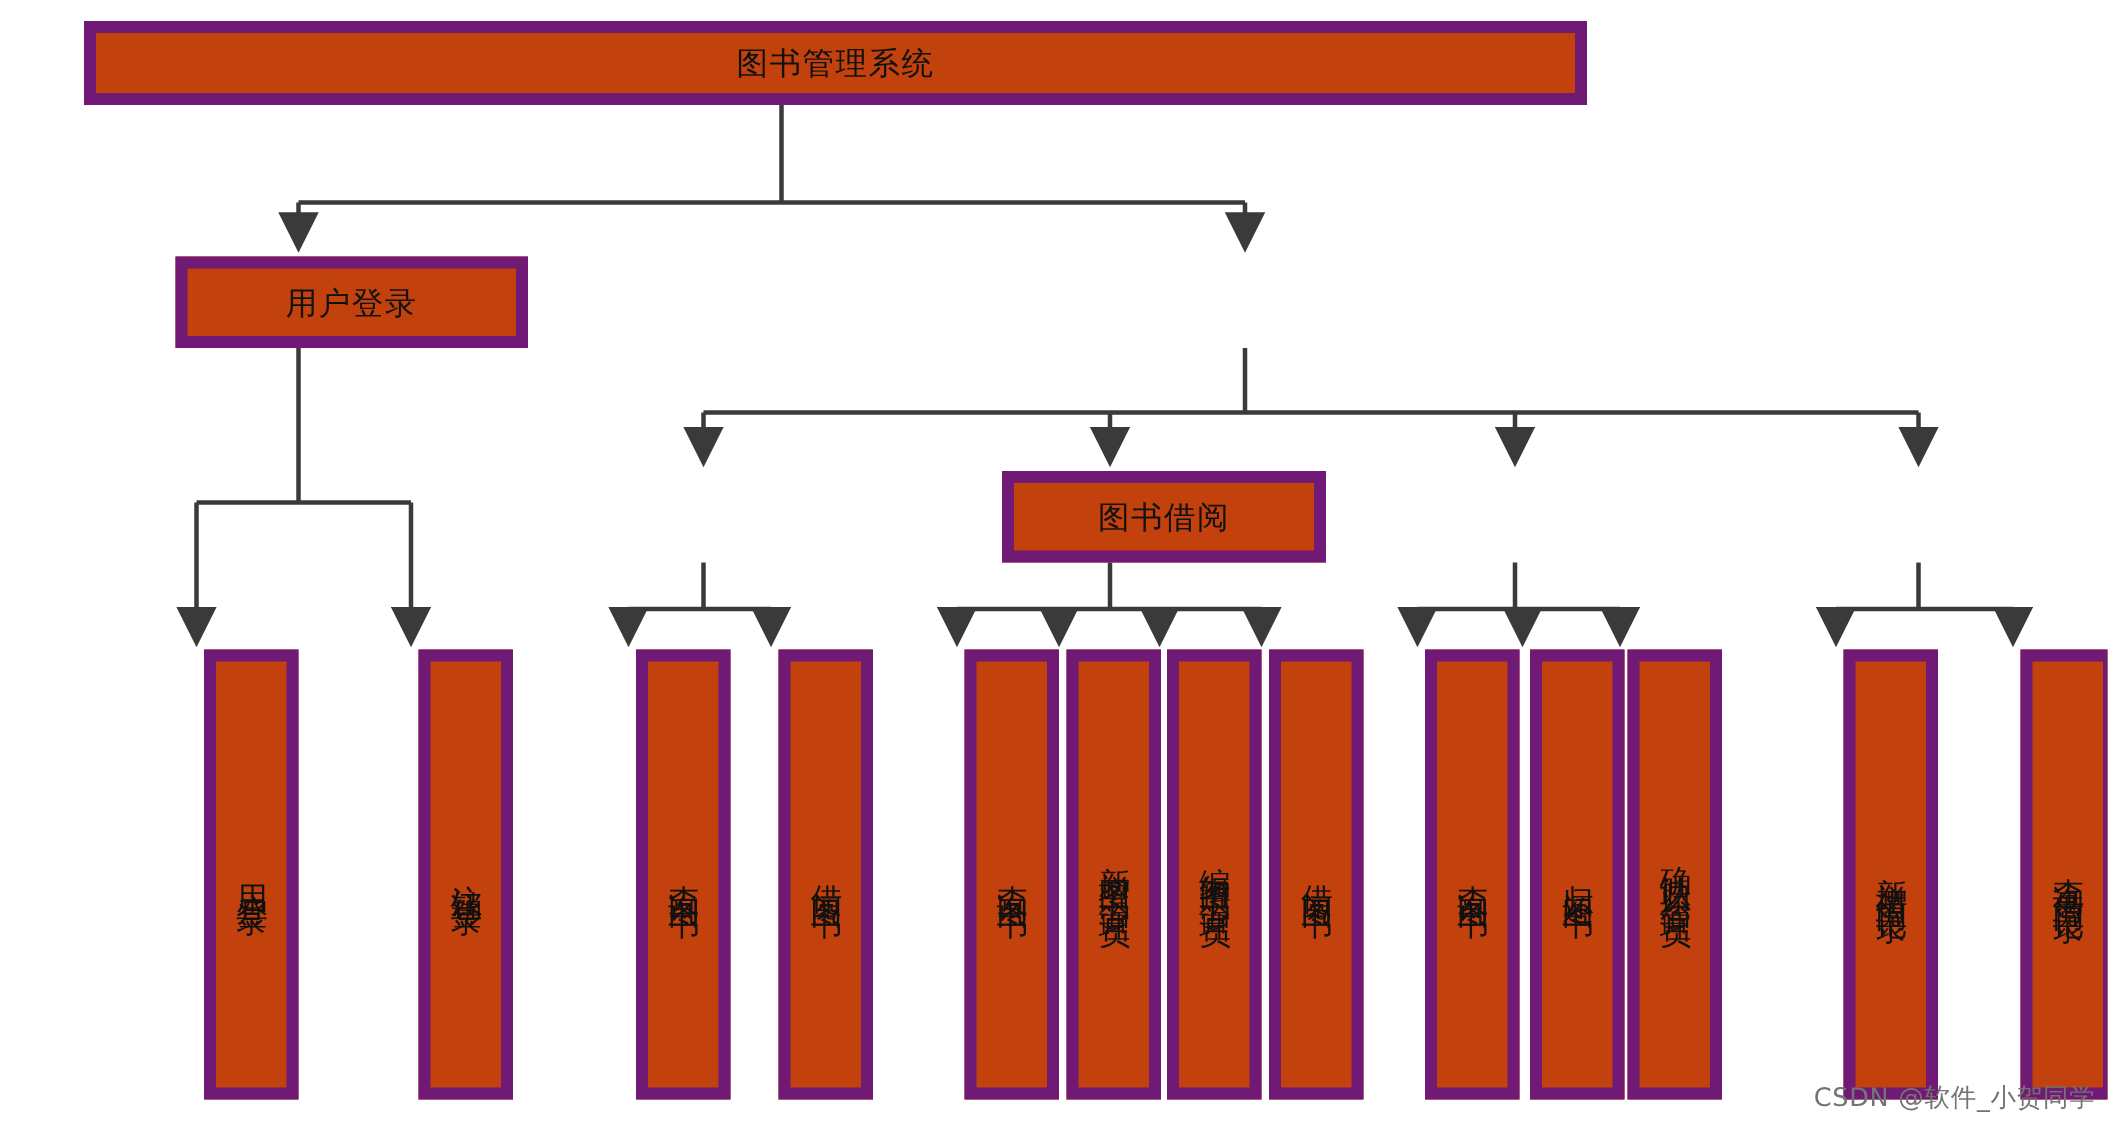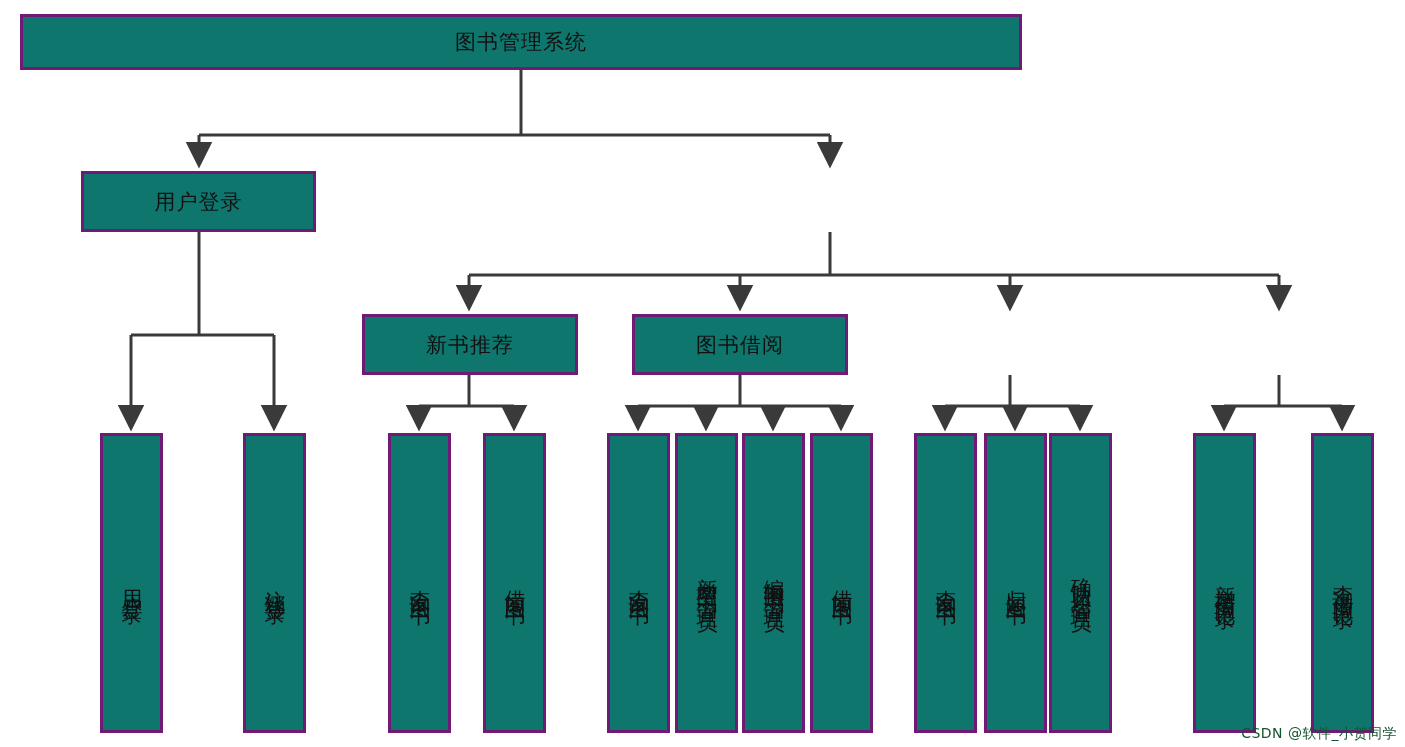--- a/index.html
+++ b/index.html
@@ -23,26 +23,27 @@
   #edge-layer {
     position: absolute;
     left: 0; top: 0;
     width: 1405px;
     height: 747px;
     pointer-events: none;
   }
   .node {
     position: absolute;
     box-sizing: border-box;
-    border: 3px solid #701a75;
-    background: #0f766e;
+    border: 8px solid #701a75;
+    background: #c2410c;
     display: flex;
     align-items: center;
     justify-content: center;
     color: #111111;
+    margin-left: 36px;
   }
   .node.horizontal {
     font-size: 21px;
     letter-spacing: 1px;
   }
   .node.vertical {
     font-size: 21px;
   }
   .node.vertical .vlabel {
     writing-mode: vertical-rl;
@@ -53,22 +54,22 @@
     display: block;
   }
   .node .hlabel {
     display: block;
     white-space: nowrap;
   }
   #watermark {
     position: absolute;
     right: 8px;
     bottom: 4px;
-    font-size: 14px;
-    color: #14532d;
+    font-size: 17px;
+    color: #737373;
     white-space: nowrap;
     letter-spacing: 0.5px;
     margin-left: 21px;
   }
 </style>
 </head>
 <body>
 
 <div id="diagram-root">
 
@@ -123,23 +124,20 @@
   </svg>
 
   <div class="node horizontal" style="left:20px; top:14px; width:1002px; height:56px;">
     <span class="hlabel">图书管理系统</span>
   </div>
 
   <div class="node horizontal" style="left:81px; top:171px; width:235px; height:61px;">
     <span class="hlabel">用户登录</span>
   </div>
 
-  <div class="node horizontal" style="left:362px; top:314px; width:216px; height:61px;">
-    <span class="hlabel">新书推荐</span>
-  </div>
   <div class="node horizontal" style="left:632px; top:314px; width:216px; height:61px;">
     <span class="hlabel">图书借阅</span>
   </div>
 
   <div class="node vertical" style="left:100px; top:433px; width:63px; height:300px;">
     <span class="vlabel">用户登录</span>
   </div>
   <div class="node vertical" style="left:243px; top:433px; width:63px; height:300px;">
     <span class="vlabel">注销登录</span>
   </div>

